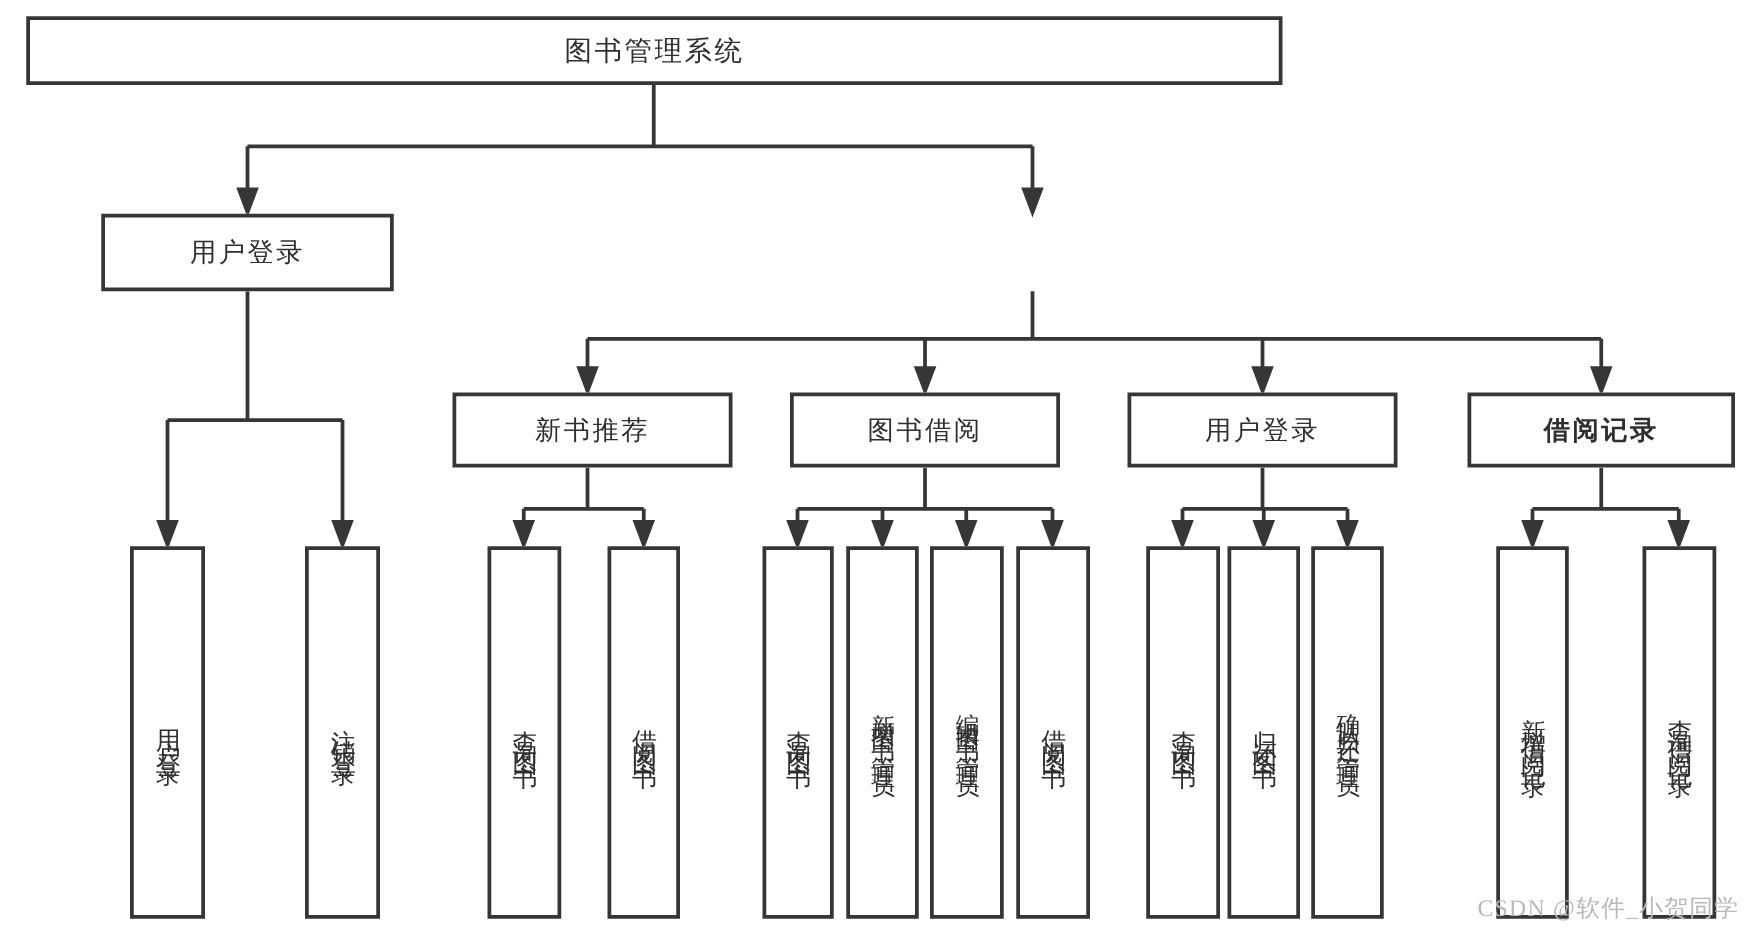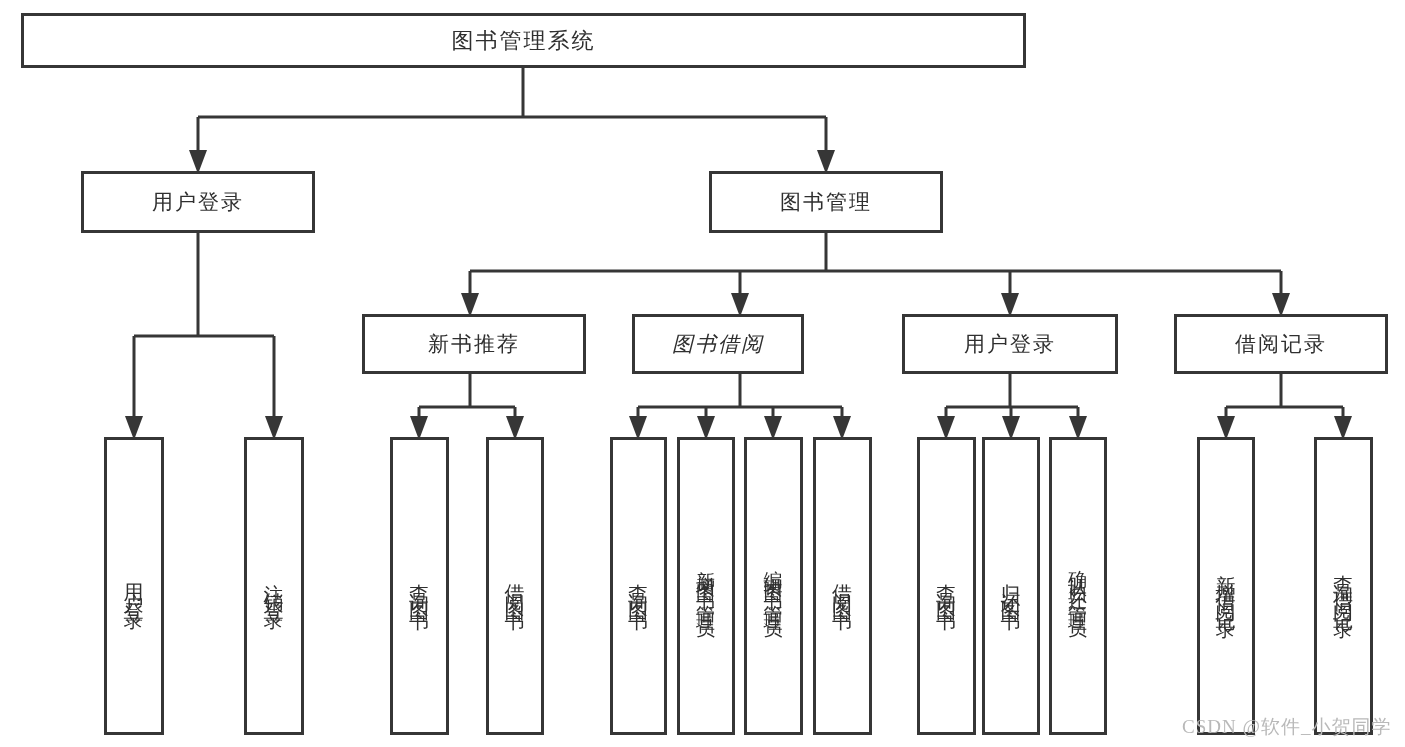--- a/index.html
+++ b/index.html
@@ -21,23 +21,23 @@
     writing-mode:vertical-lr;text-orientation:upright;
     font-size:20px;letter-spacing:9px;line-height:1;white-space:nowrap;
   }
   
   .n-root{left:21px;top:13px;width:1005px;height:55px;}
   
   .n-user-login{left:81px;top:171px;width:234px;height:62px;}
   .n-book-mgmt{left:709px;top:171px;width:234px;height:62px;}
   
   .n-new-books{left:362px;top:314px;width:224px;height:60px;}
-  .n-book-borrow{left:632px;top:314px;width:172px;height:60px;font-style:italic;}
+  .n-book-borrow{left:632px;top:314px;width:216px;height:60px;}
   .n-current-borrow{left:902px;top:314px;width:216px;height:60px;}
-  .n-borrow-records{left:1174px;top:314px;width:214px;height:60px;}
+  .n-borrow-records{left:1174px;top:314px;width:214px;height:60px;font-weight:bold;}
   
   .leaf{top:437px;height:298px;}
   .n-leaf-login{left:104px;width:60px;}
   .n-leaf-logout{left:244px;width:60px;}
   .n-leaf-nb1{left:390px;width:59px;}
   .n-leaf-nb2{left:486px;width:58px;}
   .n-leaf-bb1{left:610px;width:57px;}
   .n-leaf-bb2{left:677px;width:58px;}
   .n-leaf-bb3{left:744px;width:59px;}
   .n-leaf-bb4{left:813px;width:59px;}
@@ -93,23 +93,20 @@
     <polygon fill="#363636" points="1334,416 1352,416 1343,440"></polygon>
   </svg>
 
   <div class="node root-node n-root">
     <span>图书管理系统</span>
   </div>
 
   <div class="node h-node n-user-login">
     <span>用户登录</span>
   </div>
-  <div class="node h-node n-book-mgmt">
-    <span>图书管理</span>
-  </div>
 
   <div class="node h-node n-new-books">
     <span>新书推荐</span>
   </div>
   <div class="node h-node n-book-borrow">
     <span>图书借阅</span>
   </div>
   <div class="node h-node n-current-borrow">
     <span>用户登录</span>
   </div>

